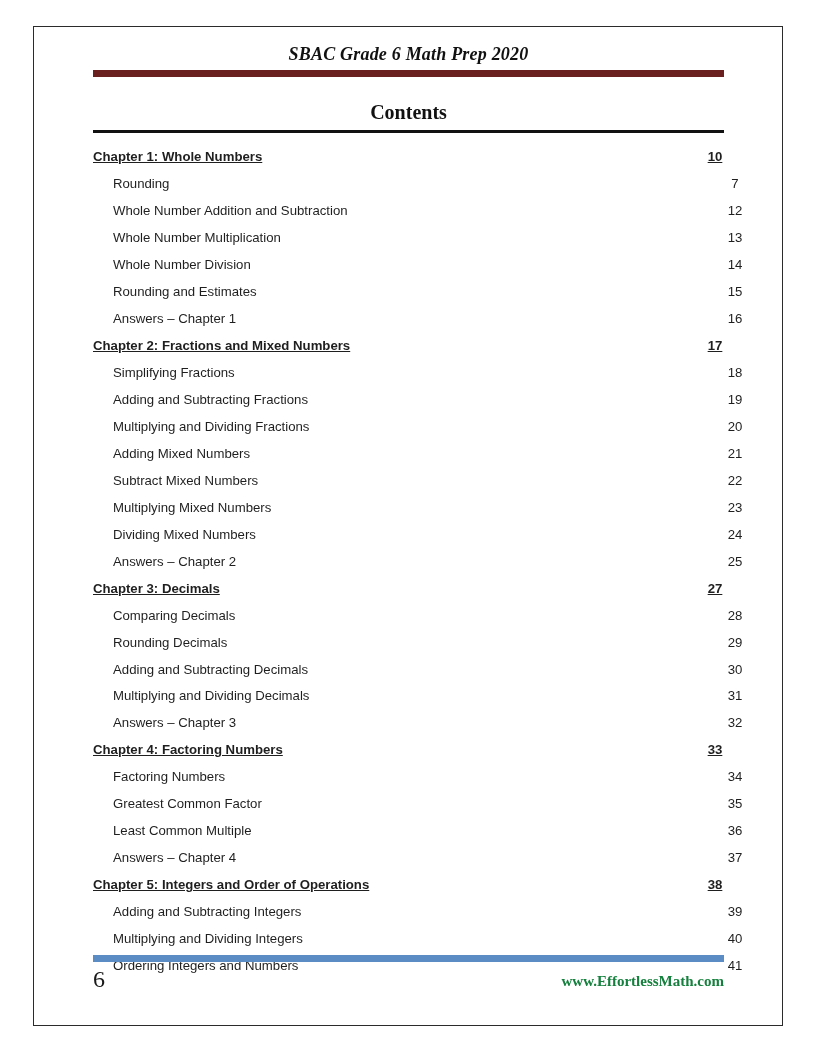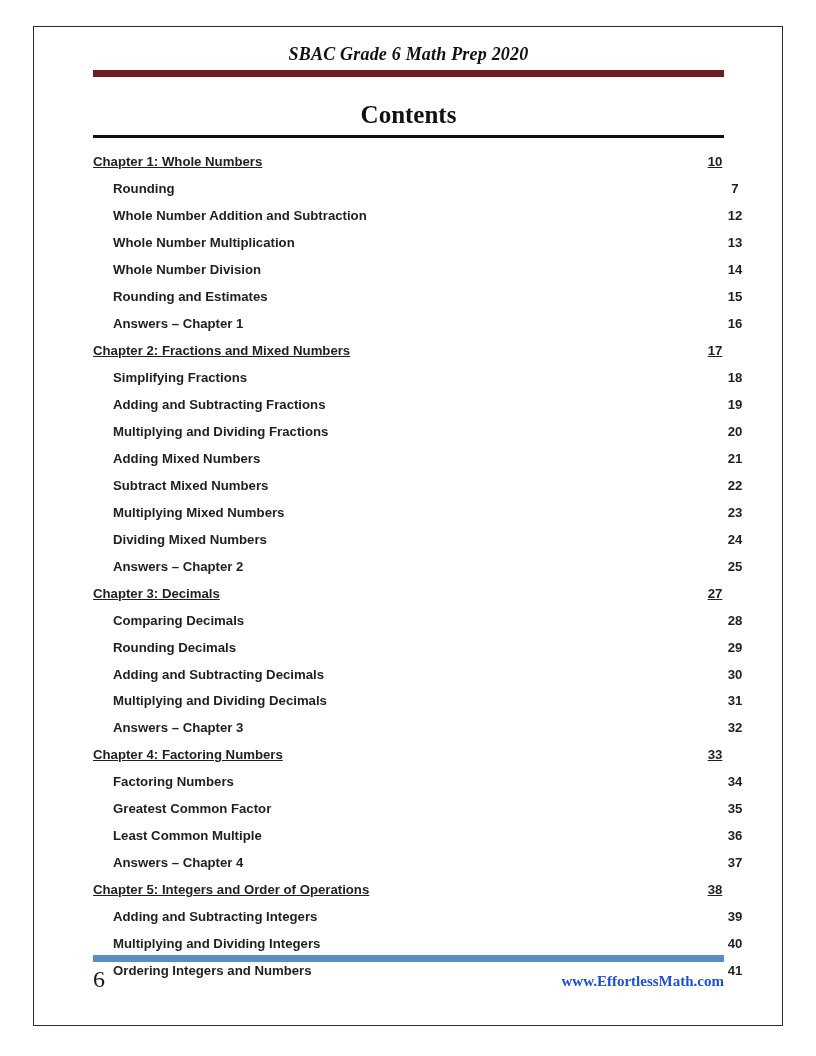--- a/index.html
+++ b/index.html
@@ -48,21 +48,21 @@
   .head-rule {
     height: 7px;
     background: #6b2020;
     width: 631px;
     margin-bottom: 24px;
   }
   .contents-title {
     text-align: center;
     font-family: "Liberation Serif", serif;
     font-weight: bold;
-    font-size: 25px;
+    font-size: 20px;
     color: #111111;
     margin-bottom: 6px;
   }
   .title-rule {
     height: 3px;
     background: #111111;
     width: 631px;
     margin-bottom: 11px;
   }
   .toc {
@@ -76,21 +76,21 @@
     color: #1f1f1f;
     padding: 6.1px 0 6.1px 0;
     line-height: 1.12;
   }
   .toc-row.level-1 {
     font-weight: bold;
     padding-left: 0px;
     text-decoration: underline;
   }
   .toc-row.level-2 {
-    font-weight: bold;
+    font-weight: normal;
     padding-left: 20px;
   }
   .toc-label {
     white-space: nowrap;
     flex: 0 0 auto;
   }
   .toc-leader {
     flex: 1 1 auto;
     margin: 0 3px 0 5px;
     position: relative;
@@ -132,21 +132,21 @@
   }
   .page-number {
     font-family: "Liberation Serif", serif;
     font-size: 24px;
     color: #1a1a1a;
   }
   .footer-site {
     font-family: "Liberation Serif", serif;
     font-weight: bold;
     font-size: 15px;
-    color: #1d4ed8;
+    color: #15803d;
     padding-bottom: 3px;
   }
 </style>
 </head>
 <body>
 
 <div class="page">
   <div class="page-border"></div>
 
   <div class="content-area">

